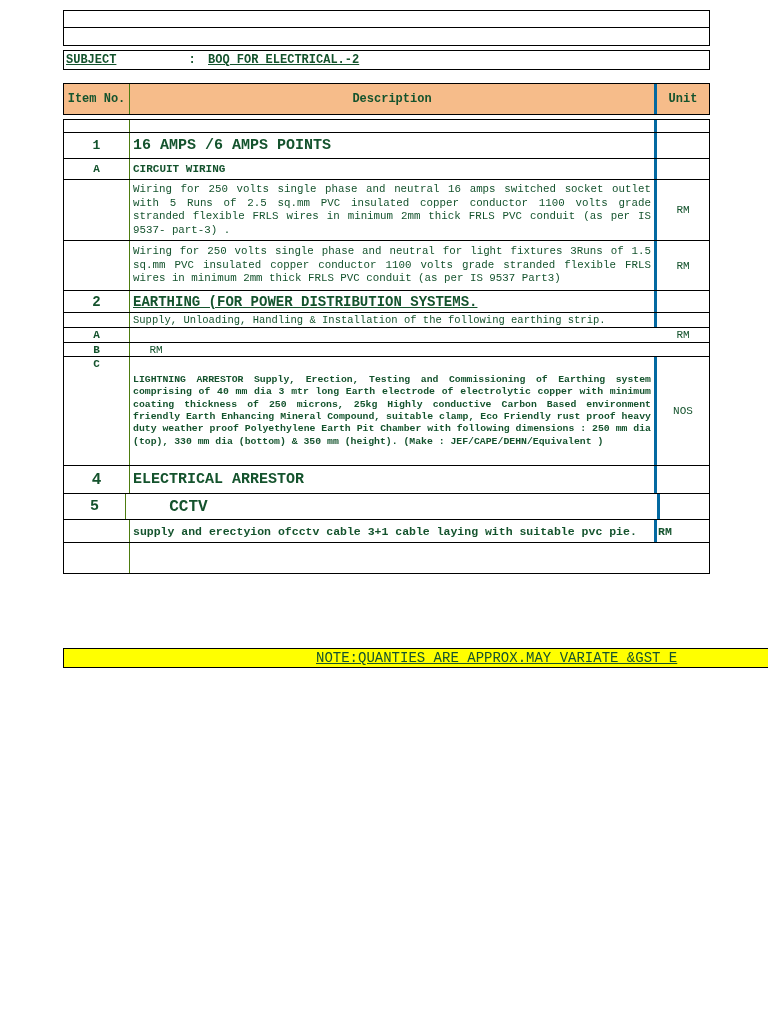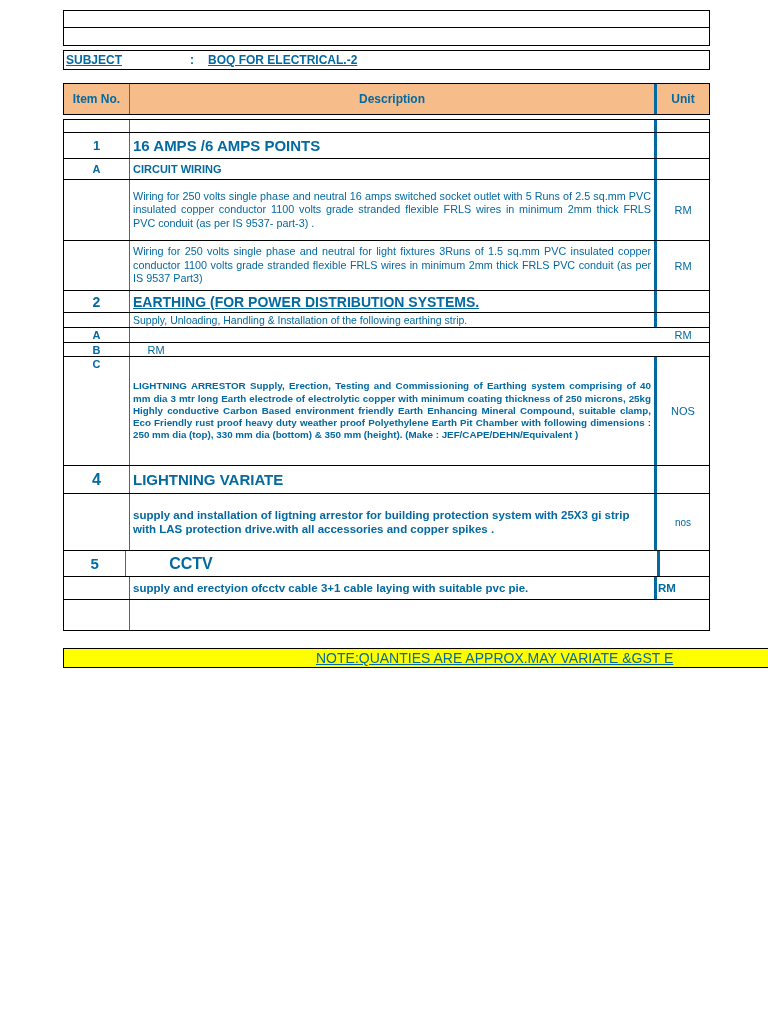--- a/index.html
+++ b/index.html
@@ -1,18 +1,18 @@
 <!DOCTYPE html>
 <html style="--header-bg: #F6BC8A; --note-bg: #FFFF00; --border: #000000;"><head>
 <meta charset="utf-8">
 <style>
   * { margin:0; padding:0; box-sizing:border-box; }
   html,body { background:#ffffff; }
   .sheet { position:relative; width:768px; height:980px; background:#ffffff;
-           font-family:Liberation Sans, sans-serif; color:#0369a1; overflow:hidden; }
+           font-family:Liberation Mono, monospace; color:#14532d; overflow:hidden; }
   .tbl { position:absolute; left:63px; width:647px; border:1px solid #000; background:#fff; }
   .trow { display:flex; border-bottom:1px solid #000; align-items:stretch; }
   .trow:last-child { border-bottom:none; }
   .cell { display:flex; align-items:center; overflow:hidden; padding:0 3px; }
   .item-cell { width:66px; justify-content:center; font-weight:bold; border-right:1px solid #4d7c0f; font-size:11px; }
   .desc-cell { width:527px; border-right:3px solid #0369a1; font-size:11px; }
   .unit-cell { width:52px; justify-content:center; font-size:11px; padding:0 1px; }
   .jtext { width:100%; text-align:justify; }
 
   .top-block { top:10px; }
@@ -146,31 +146,24 @@
     <div class="trow row-rc" style="height:109px">
       <div class="cell item-cell">C</div>
       <div class="cell desc-cell">
         <span class="jtext">LIGHTNING ARRESTOR Supply, Erection, Testing and Commissioning of Earthing  system comprising of 40 mm dia 3 mtr long Earth electrode of  electrolytic copper with minimum coating thickness of 250 microns, 25kg Highly conductive Carbon Based environment friendly Earth Enhancing Mineral Compound, suitable clamp, Eco Friendly rust proof heavy duty weather proof Polyethylene Earth Pit Chamber with following dimensions : 250 mm dia (top), 330 mm dia (bottom) &amp; 350 mm (height). (Make : JEF/CAPE/DEHN/Equivalent )</span>
       </div>
       <div class="cell unit-cell">NOS</div>
     </div>
 
     <div class="trow row-r4" style="height:28px">
       <div class="cell item-cell">4</div>
-      <div class="cell desc-cell">LIGHTNING VARIATE</div>
+      <div class="cell desc-cell">ELECTRICAL ARRESTOR</div>
       <div class="cell unit-cell"></div>
     </div>
 
-    <div class="trow row-las" style="height:57px">
-      <div class="cell item-cell"></div>
-      <div class="cell desc-cell">
-        <span class="jtext">supply and installation of ligtning arrestor for building protection system with  25X3 gi strip with LAS protection drive.with all accessories and copper spikes .</span>
-      </div>
-      <div class="cell unit-cell">nos</div>
-    </div>
 
     <div class="trow row-r5" style="height:26px">
       <div class="cell item-cell">5</div>
       <div class="cell desc-cell">CCTV</div>
       <div class="cell unit-cell"></div>
     </div>
 
     <div class="trow row-cctv" style="height:23px">
       <div class="cell item-cell"></div>
       <div class="cell desc-cell">supply and erectyion ofcctv cable 3+1 cable laying with suitable pvc pie.</div>

